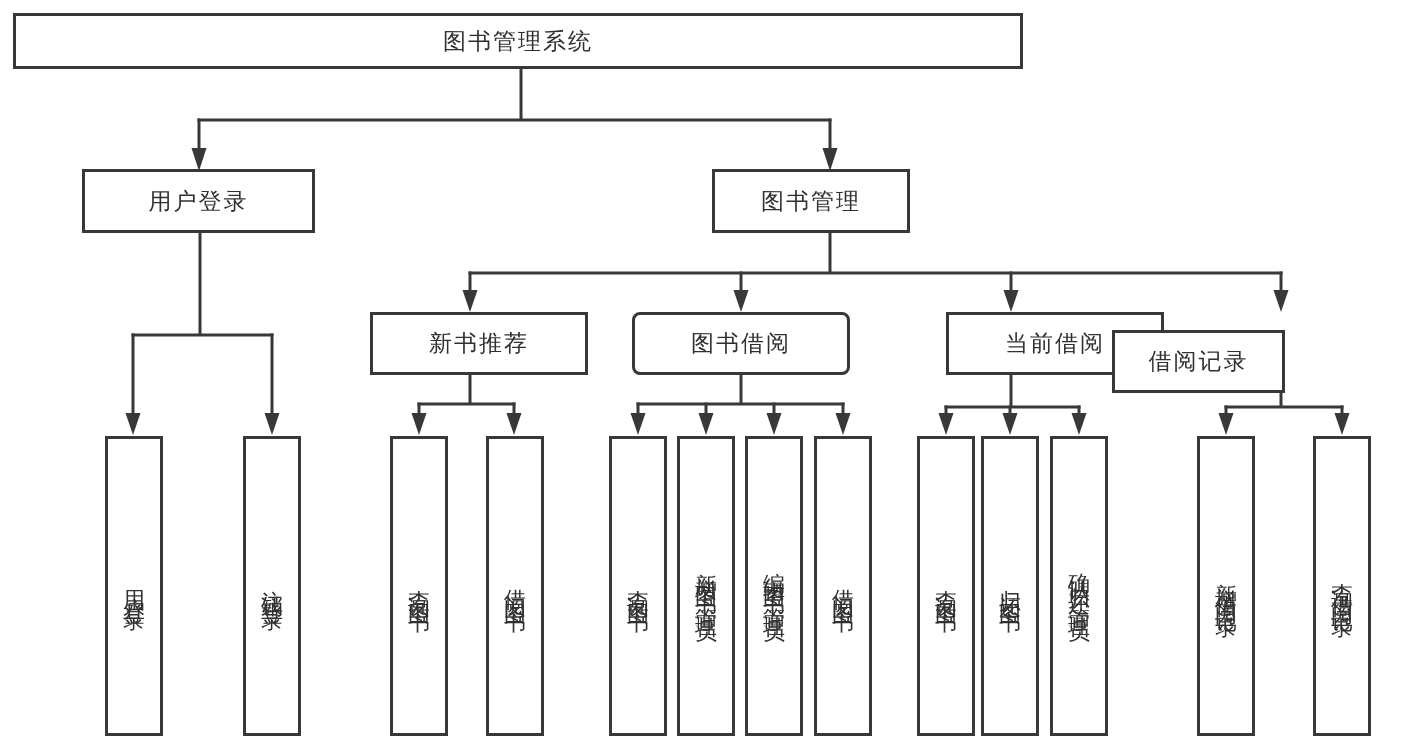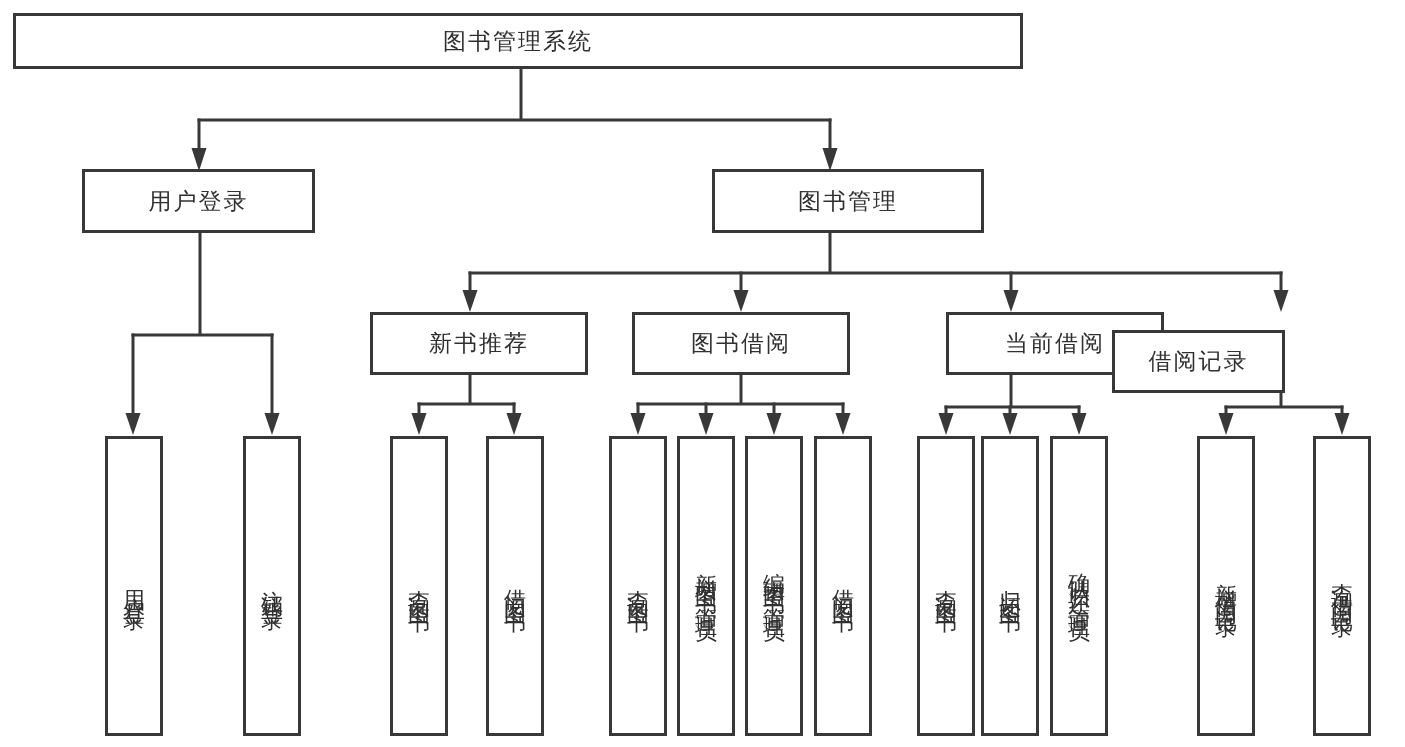--- a/index.html
+++ b/index.html
@@ -131,28 +131,28 @@
     </g>
   </svg>
 
   <div class="node" style="left:13px;top:13px;width:1010px;height:56px;">
     <span class="h-label">图书管理系统</span>
   </div>
 
   <div class="node" style="left:82px;top:169px;width:233px;height:64px;">
     <span class="h-label">用户登录</span>
   </div>
-  <div class="node" style="left:712px;top:169px;width:272px;height:64px;">
+  <div class="node" style="left:712px;top:169px;width:198px;height:64px;">
     <span class="h-label">图书管理</span>
   </div>
 
   <div class="node" style="left:361px;top:312px;width:218px;height:63px;margin-left:9px;">
     <span class="h-label">新书推荐</span>
   </div>
-  <div class="node" style="left:632px;top:312px;width:218px;height:63px;">
+  <div class="node" style="left:632px;top:312px;width:218px;height:63px;border-radius:8px;">
     <span class="h-label">图书借阅</span>
   </div>
   <div class="node" style="left:902px;top:312px;width:218px;height:63px;margin-left:44px;">
     <span class="h-label">当前借阅</span>
   </div>
   <div class="node" style="left:1112px;top:312px;width:173px;height:63px;margin-top:18px;">
     <span class="h-label">借阅记录</span>
   </div>
 
   <div class="leaf" style="left:105px;">

